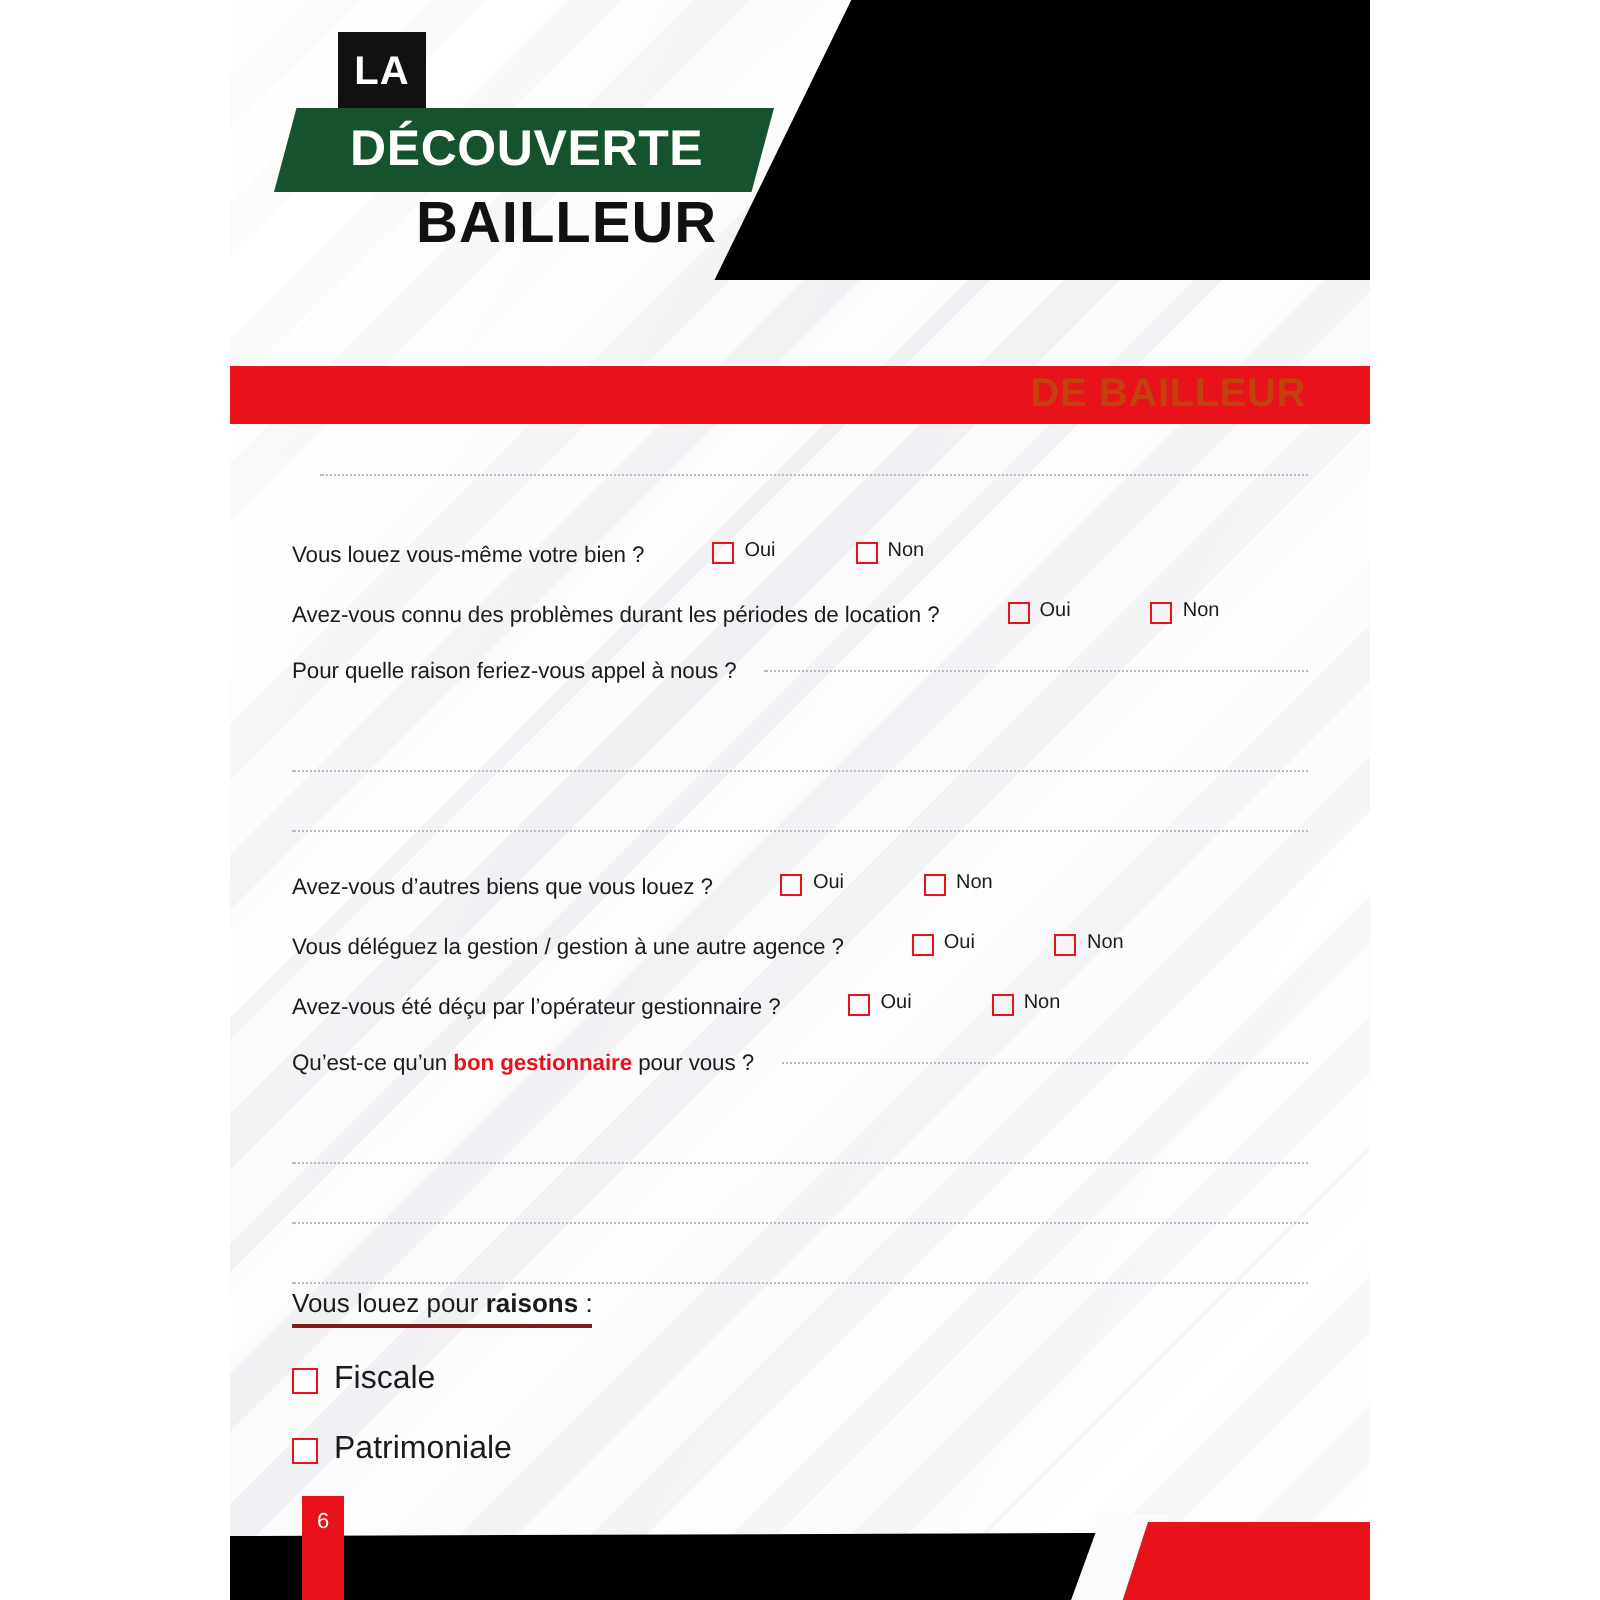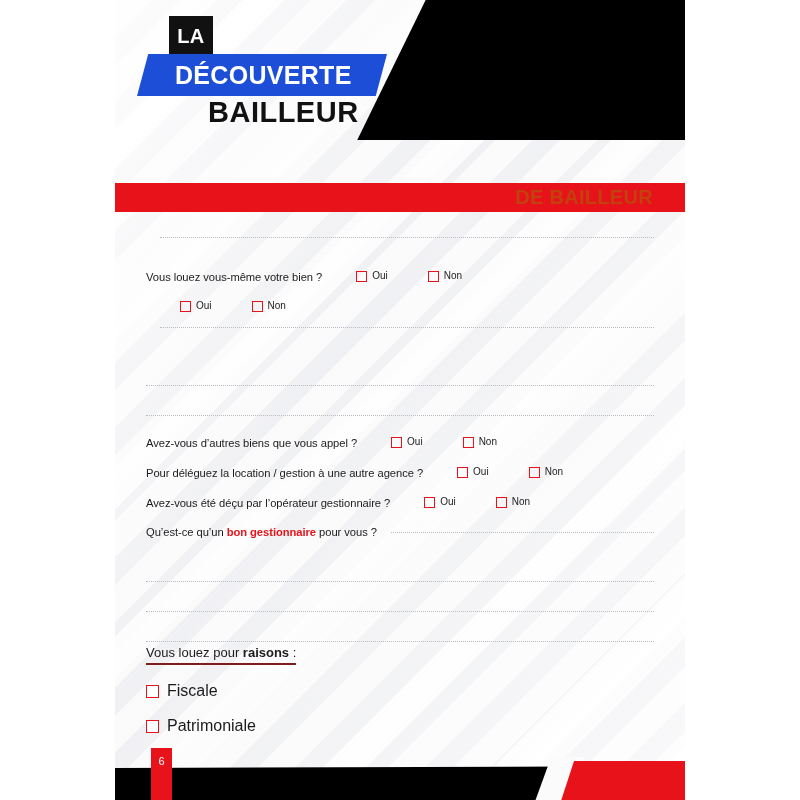--- a/index.html
+++ b/index.html
@@ -67,21 +67,21 @@
     color: #ffffff;
     font-size: 20px;
     font-weight: 700;
     letter-spacing: 0.5px;
     display: flex; align-items: center; justify-content: center;
   }
   .decouverte {
     position: absolute;
     left: 22px; top: 54px;
     width: 250px; height: 42px;
-    background: #1d4ed8;
+    background: #14532d;
     clip-path: polygon(4.5% 0%, 100% 0%, 95.5% 100%, 0% 100%);
   }
   .decouverte span {
     position: absolute;
     left: 38px; top: 50%;
     transform: translateY(-50%);
     color: #ffffff;
     font-size: 25px;
     font-weight: 700;
     letter-spacing: 0.3px;
@@ -280,60 +280,62 @@
           <span class="cblabel">Oui</span>
         </span>
         <span class="gap-m"></span>
         <span class="cbgrp">
           <span class="cb"></span>
           <span class="cblabel">Non</span>
         </span>
       </div>
 
       <div class="qrow">
-        <span class="gap-s"></span>
-        <span class="cbgrp">
-          <span class="cb"></span>
-          <span class="cblabel">Oui</span>
-        </span>
-        <span class="gap-m"></span>
-        <span class="cbgrp">
-          <span class="cb"></span>
-          <span class="cblabel">Non</span>
-        </span>
-      </div>
-
-      <div class="qrow">
+        <span class="qtext">Avez-vous connu des problèmes durant les périodes de location ?</span>
+        <span class="gap-s"></span>
+        <span class="cbgrp">
+          <span class="cb"></span>
+          <span class="cblabel">Oui</span>
+        </span>
+        <span class="gap-m"></span>
+        <span class="cbgrp">
+          <span class="cb"></span>
+          <span class="cblabel">Non</span>
+        </span>
+      </div>
+
+      <div class="qrow">
+        <span class="qtext">Pour quelle raison feriez-vous appel à nous ?</span>
         <span class="dotline"></span>
       </div>
       <div class="blankrow">
         <span class="dotline-full"></span>
       </div>
       <div class="blankrow">
         <span class="dotline-full"></span>
       </div>
 
       <div class="spacer-16"></div>
 
       <div class="qrow">
-        <span class="qtext">Avez-vous d’autres biens que vous appel ?</span>
-        <span class="gap-s"></span>
-        <span class="cbgrp">
-          <span class="cb"></span>
-          <span class="cblabel">Oui</span>
-        </span>
-        <span class="gap-m"></span>
-        <span class="cbgrp">
-          <span class="cb"></span>
-          <span class="cblabel">Non</span>
-        </span>
-      </div>
-
-      <div class="qrow">
-        <span class="qtext">Pour déléguez la location / gestion à une autre agence ?</span>
+        <span class="qtext">Avez-vous d’autres biens que vous louez ?</span>
+        <span class="gap-s"></span>
+        <span class="cbgrp">
+          <span class="cb"></span>
+          <span class="cblabel">Oui</span>
+        </span>
+        <span class="gap-m"></span>
+        <span class="cbgrp">
+          <span class="cb"></span>
+          <span class="cblabel">Non</span>
+        </span>
+      </div>
+
+      <div class="qrow">
+        <span class="qtext">Vous déléguez la gestion / gestion à une autre agence ?</span>
         <span class="gap-s"></span>
         <span class="cbgrp">
           <span class="cb"></span>
           <span class="cblabel">Oui</span>
         </span>
         <span class="gap-m"></span>
         <span class="cbgrp">
           <span class="cb"></span>
           <span class="cblabel">Non</span>
         </span>

